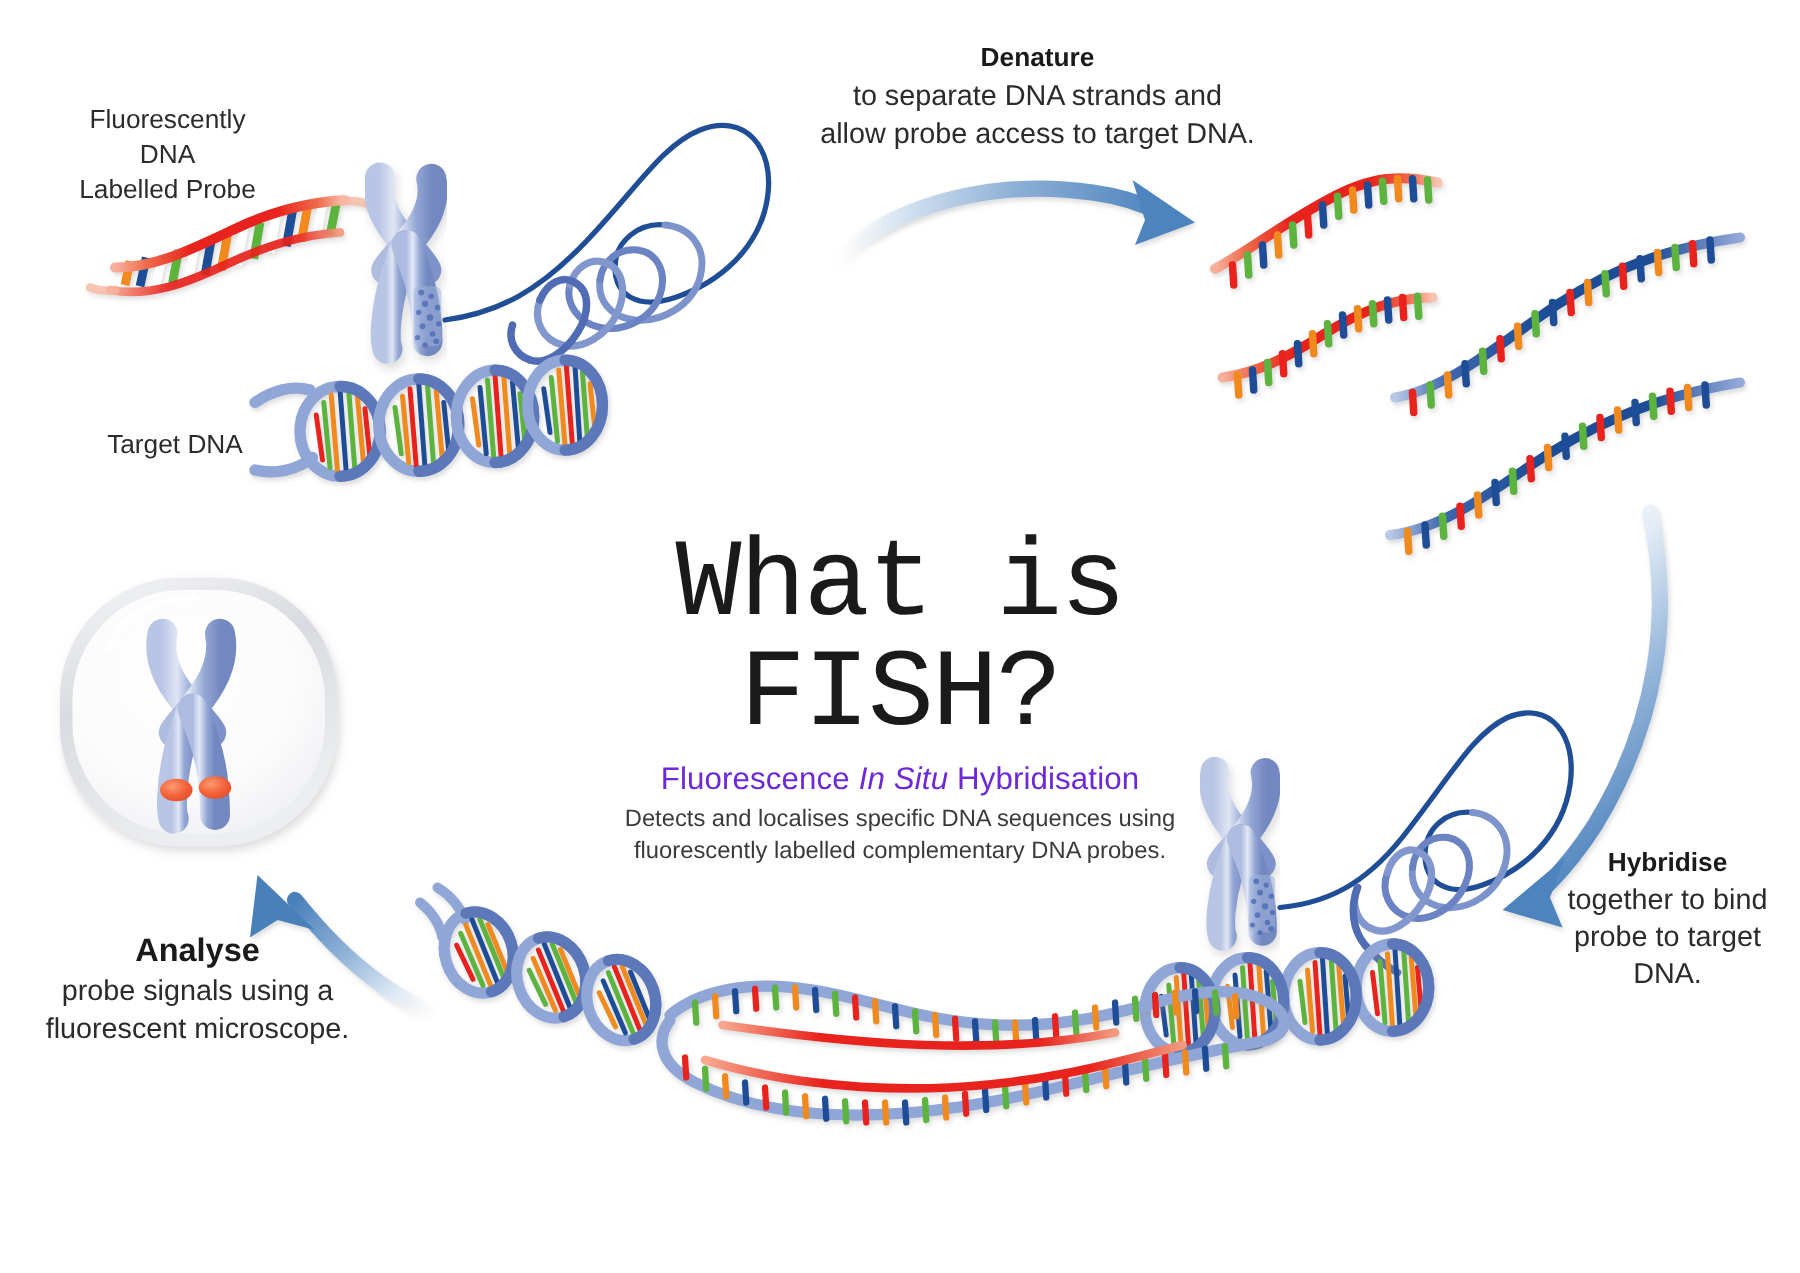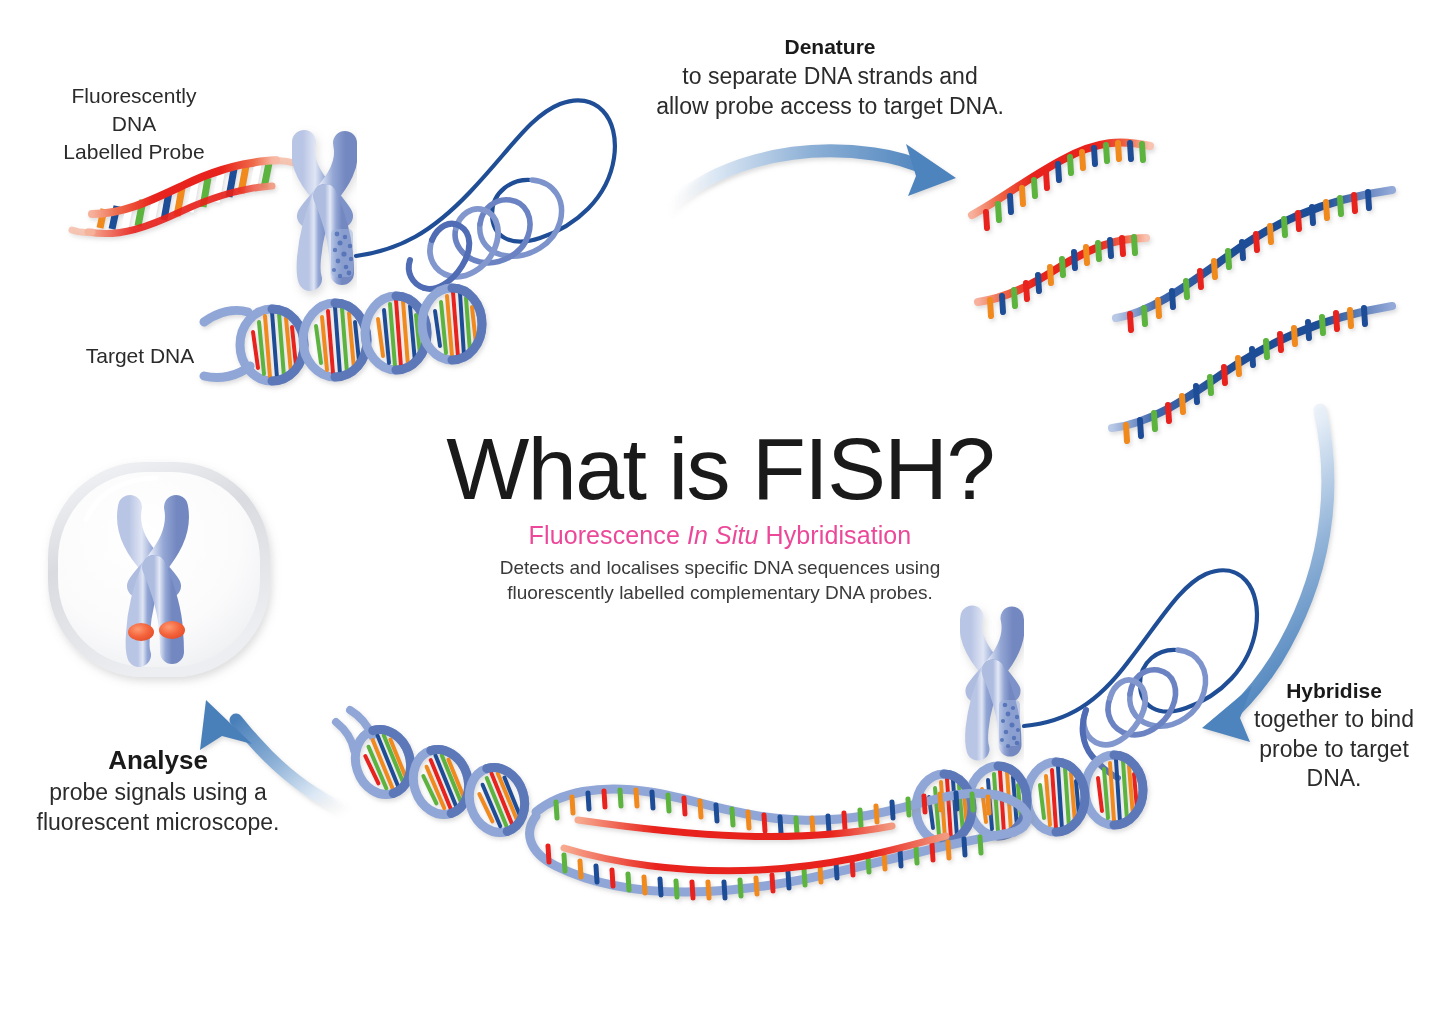--- a/index.html
+++ b/index.html
@@ -68,25 +68,25 @@
     width: 580px;
     text-align: center;
   }
   #main-title {
     font-size: 88px;
     font-weight: 400;
     letter-spacing: -1.5px;
     color: #1a1a1a;
     line-height: 1.0;
     margin: 0;
-    font-family: Liberation Sans, sans-serif;
+    font-family: Liberation Mono, monospace;
   }
   #subtitle {
     font-size: 25px;
-    color: #ec4899;
+    color: #6d28d9;
     margin-top: 8px;
     letter-spacing: 0.1px;
   }
   #subtitle .ital { font-style: italic; }
   #desc {
     font-size: 19px;
     color: #3a3a3a;
     margin-top: 6px;
     line-height: 1.3;
   }

